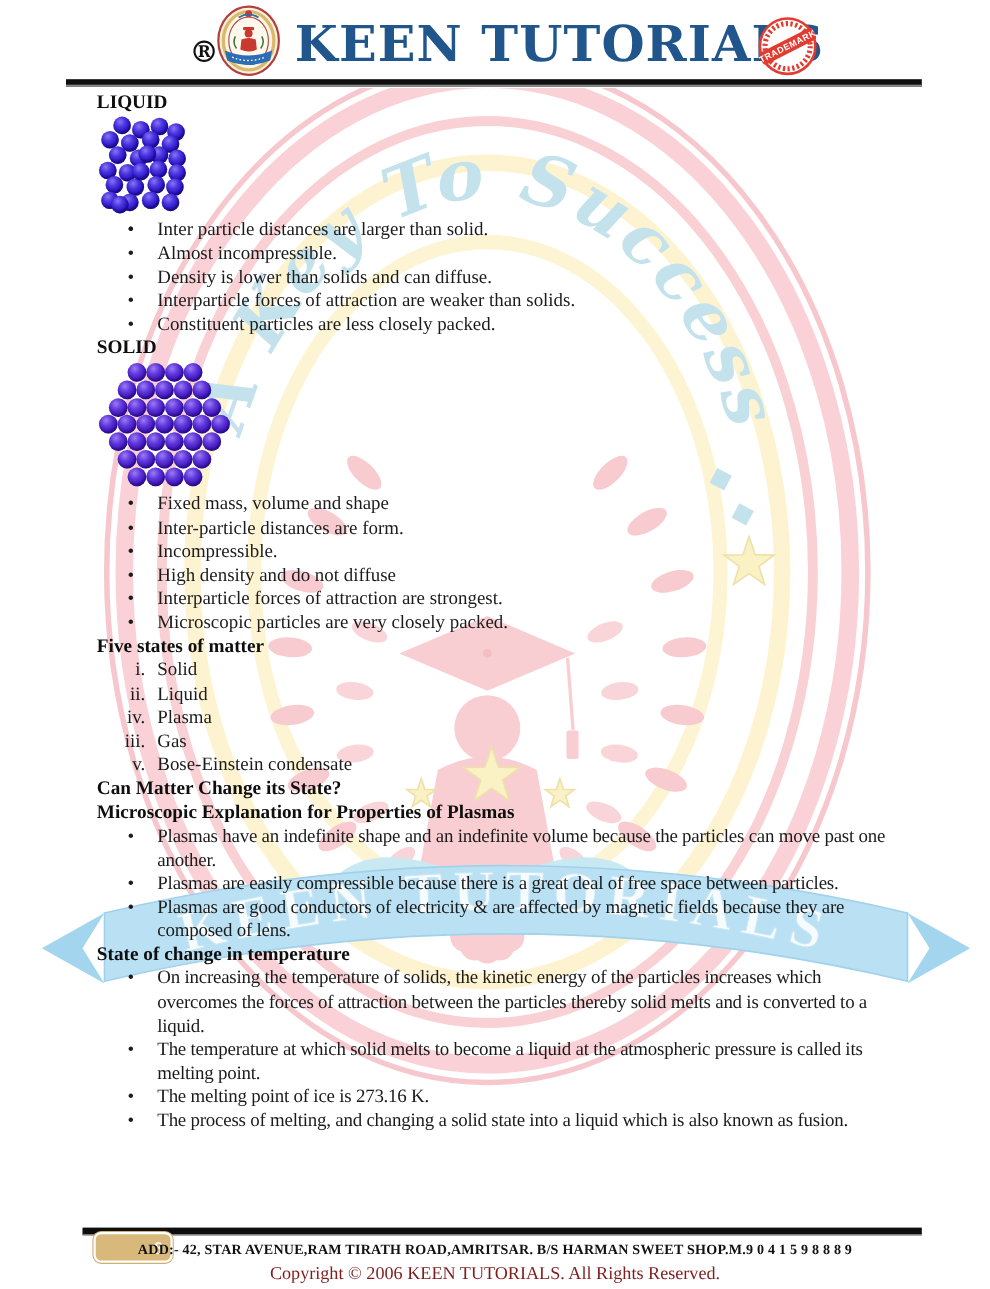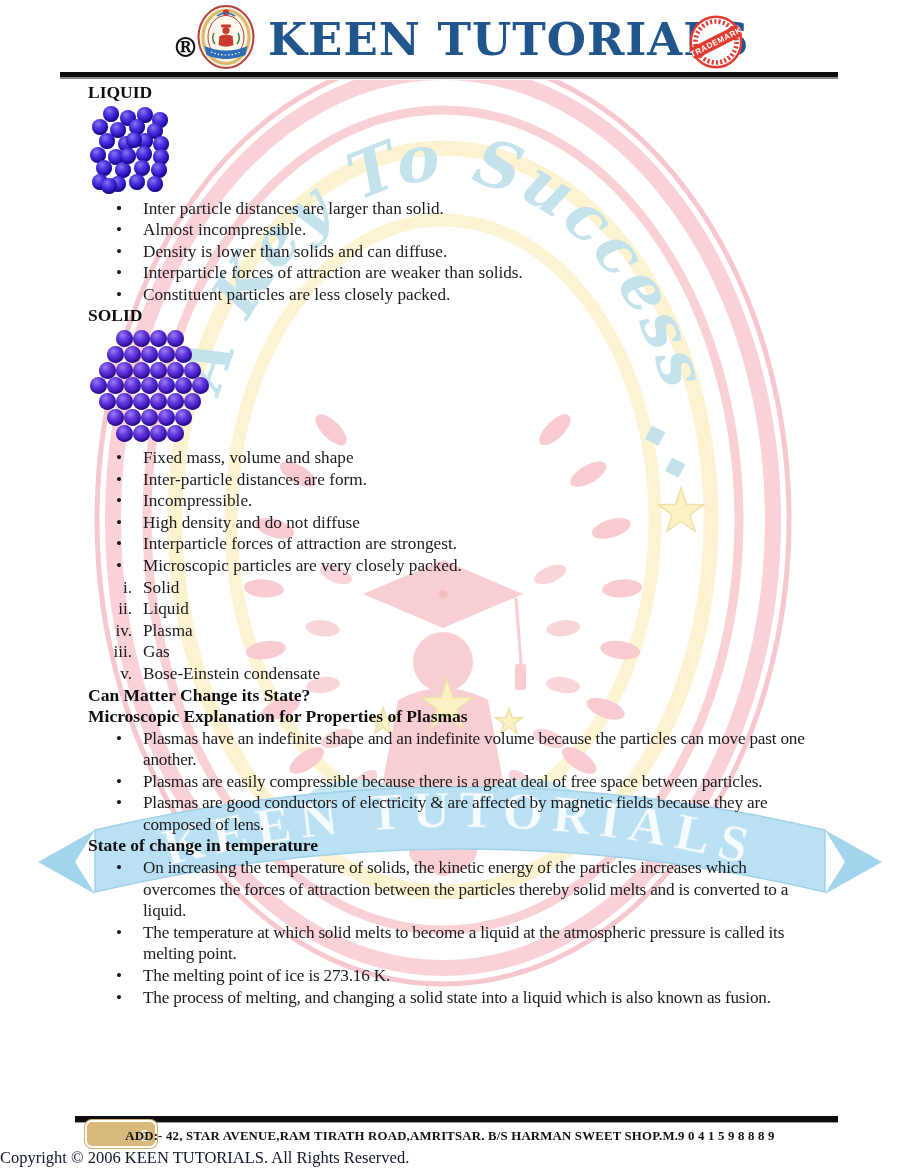--- a/index.html
+++ b/index.html
@@ -34,22 +34,22 @@
       box-shadow:inset -1px -2px 3px rgba(20,0,80,.55);}
   
   #footer{position:absolute;left:0;top:1112px;width:900px;height:60px;z-index:3;background:#fff;}
   #footer-rule{position:absolute;left:75px;top:4px;width:763px;height:6px;background:#0d0d0d;
       border-bottom:1px solid #9a9a9a;}
   #page-badge{position:absolute;left:85px;top:8px;width:72px;height:28px;background:#d9b87c;
       border:2px solid #fff;border-radius:7px;box-shadow:0 0 0 1px #cfae72;
       font:700 16px/28px "Liberation Serif",serif;color:#fff;text-align:right;padding-right:7px;box-sizing:border-box;}
   #footer-address{position:absolute;left:0;top:16px;width:100%;text-align:center;
       font:700 12.8px/16px "Liberation Serif",serif;color:#111;letter-spacing:.2px;}
-  #footer-copyright{position:absolute;left:0;top:36px;width:100%;text-align:left;
-      font:400 16.5px/20px "Liberation Serif",serif;color:#0f172a;}
+  #footer-copyright{position:absolute;left:0;top:36px;width:100%;text-align:center;
+      font:400 16.5px/20px "Liberation Serif",serif;color:#7f1d1d;}
 </style>
 </head>
 <body>
 
 <div id="page">
 
   <svg id="watermark" viewBox="0 0 900 1172" xmlns="http://www.w3.org/2000/svg">
       <ellipse cx="443" cy="520" rx="346" ry="464" fill="none" stroke="#f5bec5" stroke-width="5"></ellipse>
       <ellipse cx="443" cy="520" rx="330" ry="448" fill="none" stroke="#f8cad0" stroke-width="16"></ellipse>
       <ellipse cx="443" cy="520" rx="296" ry="410" fill="none" stroke="#f8c9ce" stroke-width="9"></ellipse>
@@ -232,20 +232,21 @@
         <ul class="list bullet">
           <li><span class="marker">•</span><span class="txt">Fixed mass, volume and shape</span></li>
           <li><span class="marker">•</span><span class="txt">Inter-particle distances are form.</span></li>
           <li><span class="marker">•</span><span class="txt">Incompressible.</span></li>
           <li><span class="marker">•</span><span class="txt">High density and do not diffuse</span></li>
           <li><span class="marker">•</span><span class="txt">Interparticle forces of attraction are strongest.</span></li>
           <li><span class="marker">•</span><span class="txt">Microscopic particles are very closely packed.</span></li>
         </ul>
       </section>
       <section>
+        <h2>Five states of matter</h2>
         <ul class="list roman">
           <li><span class="marker">i.</span><span class="txt">Solid</span></li>
           <li><span class="marker">ii.</span><span class="txt">Liquid</span></li>
           <li><span class="marker">iv.</span><span class="txt">Plasma</span></li>
           <li><span class="marker">iii.</span><span class="txt">Gas</span></li>
           <li><span class="marker">v.</span><span class="txt">Bose-Einstein condensate</span></li>
         </ul>
       </section>
       <section>
         <h2>Can Matter Change its State?</h2>

